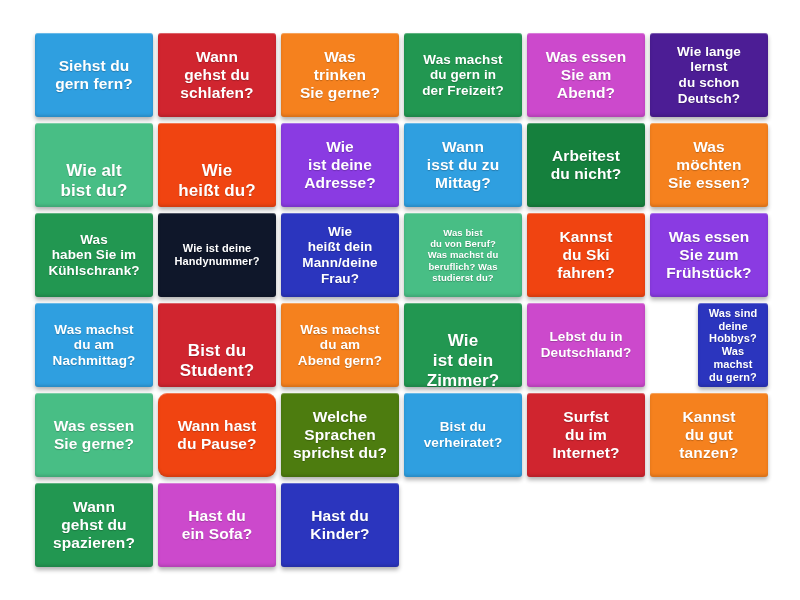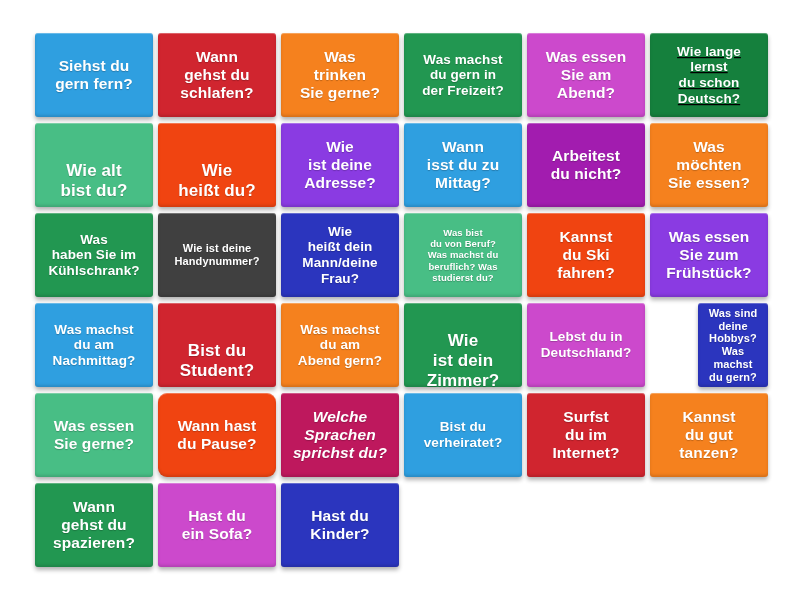--- a/index.html
+++ b/index.html
@@ -81,21 +81,21 @@
       <div class="tile" style="background: rgb(34, 151, 81);">
         <span class="label fs-sm">Was machst
 du gern in
 der Freizeit?</span>
       </div>
       <div class="tile" style="background: rgb(204, 73, 204);">
         <span class="label fs-md">Was essen
 Sie am
 Abend?</span>
       </div>
-      <div class="tile" style="background: #15803d; text-decoration: underline;">
+      <div class="tile" style="background: #4c1d95;">
         <span class="label fs-sm">Wie lange
 lernst
 du schon
 Deutsch?</span>
       </div>
       <div class="tile" style="background: rgb(72, 190, 133);">
         <span class="label fs-lg">Wie alt
 bist du?</span>
       </div>
       <div class="tile" style="background: rgb(240, 68, 17);">
@@ -105,35 +105,35 @@
       <div class="tile" style="background: rgb(138, 59, 226);">
         <span class="label fs-md">Wie
 ist deine
 Adresse?</span>
       </div>
       <div class="tile" style="background: rgb(47, 159, 224);">
         <span class="label fs-md">Wann
 isst du zu
 Mittag?</span>
       </div>
-      <div class="tile" style="background: #a21caf;">
+      <div class="tile" style="background: #15803d;">
         <span class="label fs-md">Arbeitest
 du nicht?</span>
       </div>
       <div class="tile" style="background: rgb(245, 129, 30);">
         <span class="label fs-md">Was
 möchten
 Sie essen?</span>
       </div>
       <div class="tile" style="background: rgb(34, 151, 81);">
         <span class="label fs-sm">Was
 haben Sie im
 Kühlschrank?</span>
       </div>
-      <div class="tile" style="background: #404040;">
+      <div class="tile" style="background: #0f172a;">
         <span class="label fs-xs">Wie ist deine
 Handynummer?</span>
       </div>
       <div class="tile" style="background: rgb(43, 53, 190);">
         <span class="label fs-sm">Wie
 heißt dein
 Mann/deine
 Frau?</span>
       </div>
       <div class="tile" style="background: rgb(72, 190, 133);">
@@ -183,21 +183,21 @@
 du gern?</span>
       </div>
       <div class="tile" style="background: rgb(72, 190, 133);">
         <span class="label fs-md">Was essen
 Sie gerne?</span>
       </div>
       <div class="tile" style="background: rgb(240, 68, 17); border-radius: 9px;">
         <span class="label fs-md">Wann hast
 du Pause?</span>
       </div>
-      <div class="tile" style="background: #be185d; font-style: italic;">
+      <div class="tile" style="background: #4d7c0f;">
         <span class="label fs-md">Welche
 Sprachen
 sprichst du?</span>
       </div>
       <div class="tile" style="background: rgb(47, 159, 224);">
         <span class="label fs-sm">Bist du
 verheiratet?</span>
       </div>
       <div class="tile" style="background: rgb(208, 37, 47); justify-content: flex-end;">
         <span class="label fs-md">Surfst

